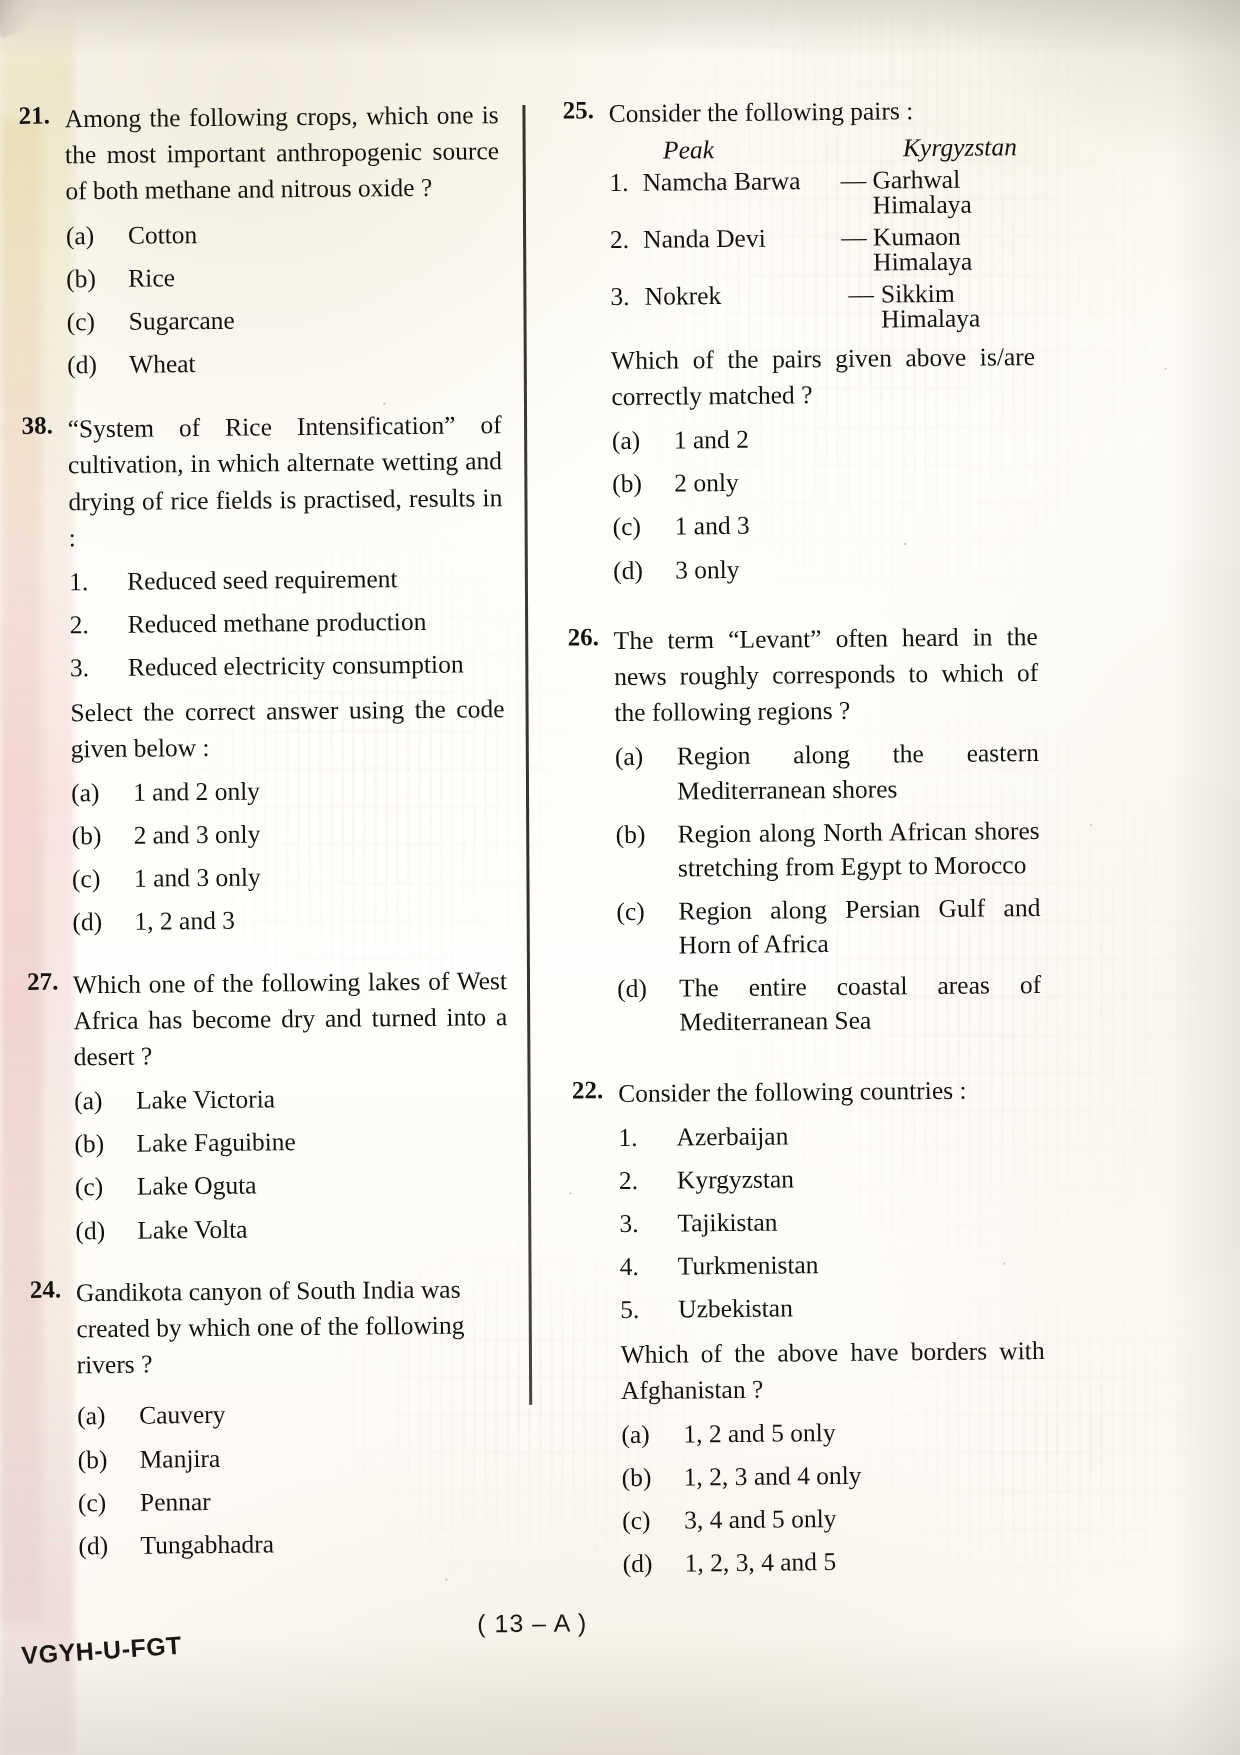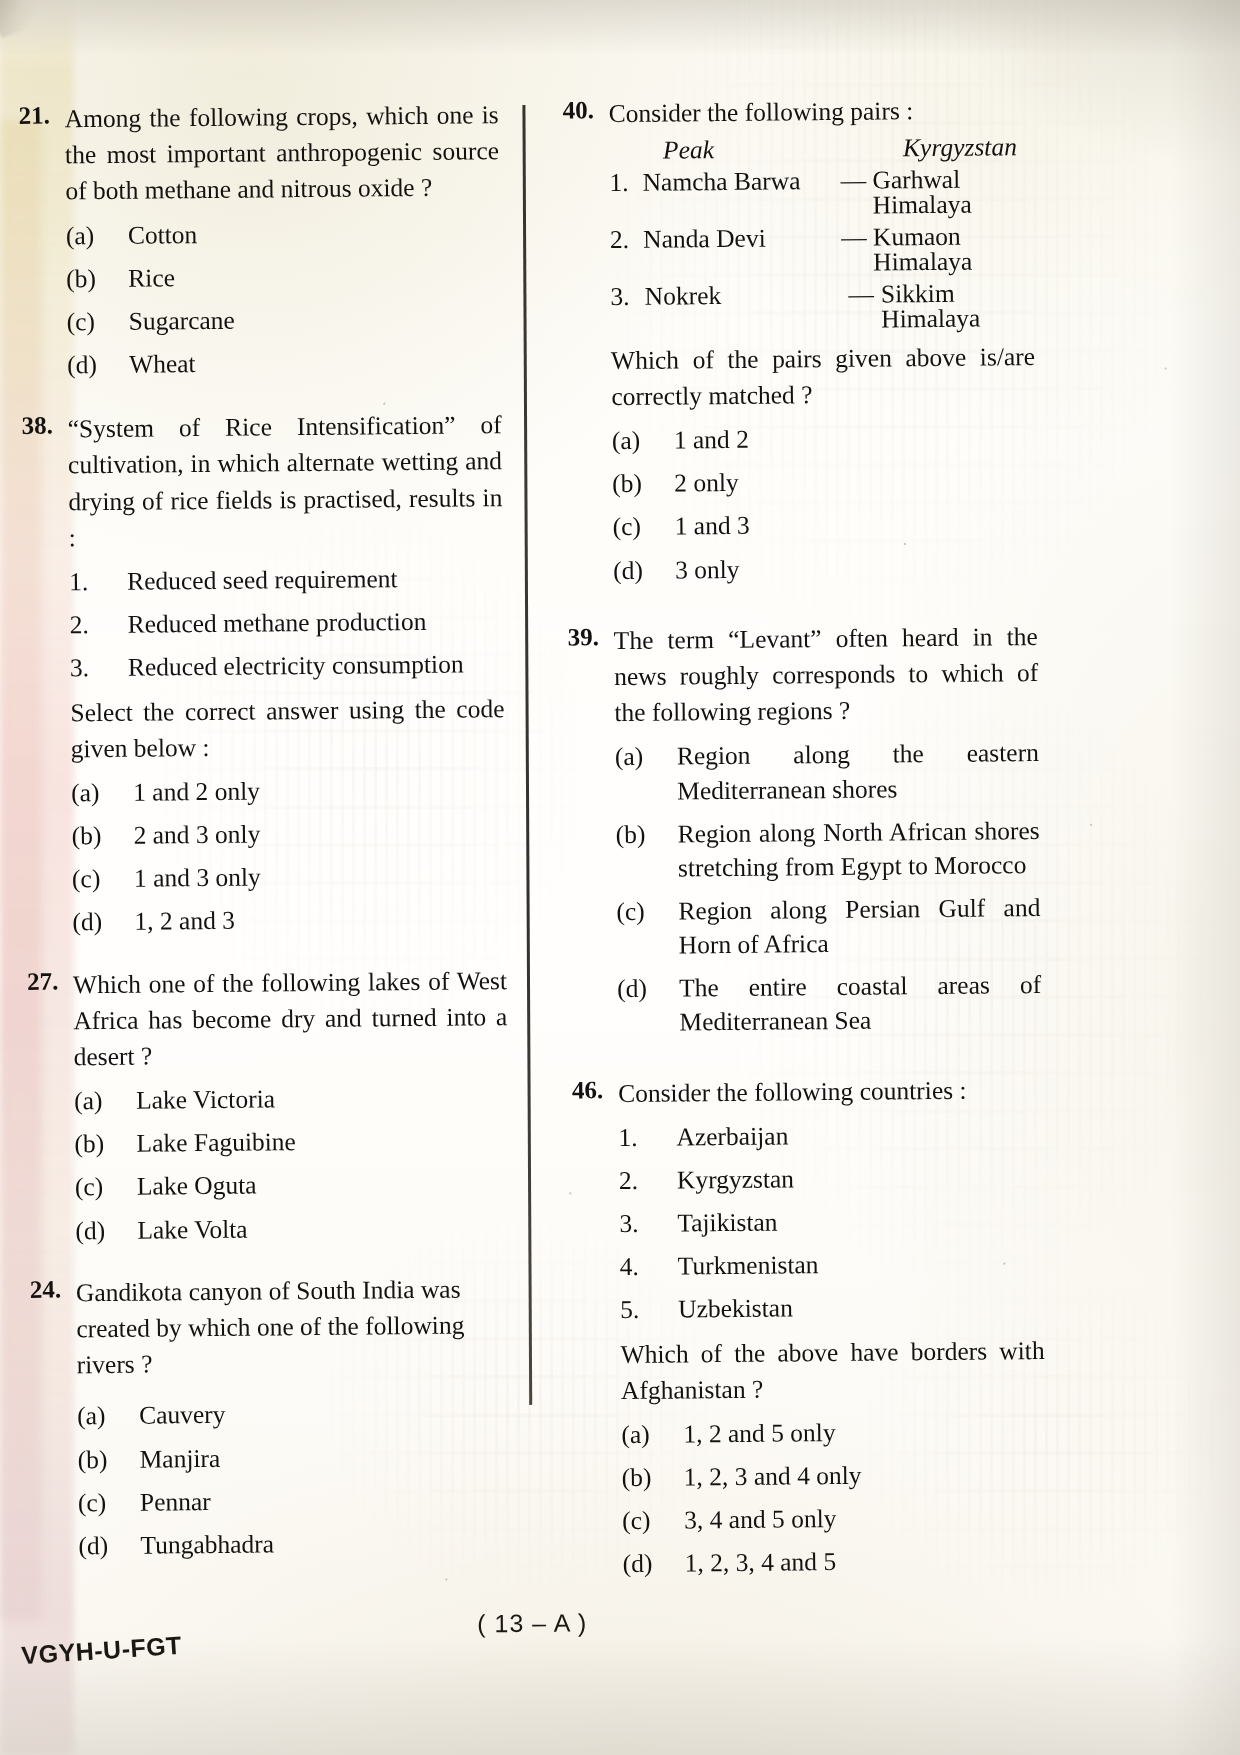--- a/index.html
+++ b/index.html
@@ -377,21 +377,21 @@
             <span class="opt-val">Tungabhadra</span>
           </div>
         </div>
       </div>
 
     </div>
 
     <div class="column col-right">
 
       <div class="q">
-        <div class="q-num">40.</div>
+        <div class="q-num">25.</div>
         <div class="q-body">
           <p class="q-text nojust">Consider the following pairs :</p>
 
           <div class="pairs">
             <div class="pairs-head">
               <span class="h1">Peak</span>
               <span>Kyrgyzstan</span>
             </div>
             <div class="pairs-row">
               <span class="pnum">1.</span>
@@ -427,21 +427,21 @@
             <span class="opt-val">1 and 3</span>
           </div>
           <div class="opt">
             <span class="opt-key">(d)</span>
             <span class="opt-val">3 only</span>
           </div>
         </div>
       </div>
 
       <div class="q" style="margin-top:26px;">
-        <div class="q-num">39.</div>
+        <div class="q-num">26.</div>
         <div class="q-body">
           <p class="q-text">The term “Levant” often heard in the news roughly corresponds to which of the following regions ?</p>
           <div class="opt">
             <span class="opt-key">(a)</span>
             <span class="opt-val just">Region along the eastern Mediterranean shores</span>
           </div>
           <div class="opt">
             <span class="opt-key">(b)</span>
             <span class="opt-val just">Region along North African shores stretching from Egypt to Morocco</span>
           </div>
@@ -450,21 +450,21 @@
             <span class="opt-val just">Region along Persian Gulf and Horn of Africa</span>
           </div>
           <div class="opt">
             <span class="opt-key">(d)</span>
             <span class="opt-val just">The entire coastal areas of Mediterranean Sea</span>
           </div>
         </div>
       </div>
 
       <div class="q" style="margin-top:26px;">
-        <div class="q-num">46.</div>
+        <div class="q-num">22.</div>
         <div class="q-body">
           <p class="q-text nojust">Consider the following countries :</p>
           <div class="opt">
             <span class="opt-key num">1.</span>
             <span class="opt-val">Azerbaijan</span>
           </div>
           <div class="opt">
             <span class="opt-key num">2.</span>
             <span class="opt-val">Kyrgyzstan</span>
           </div>

